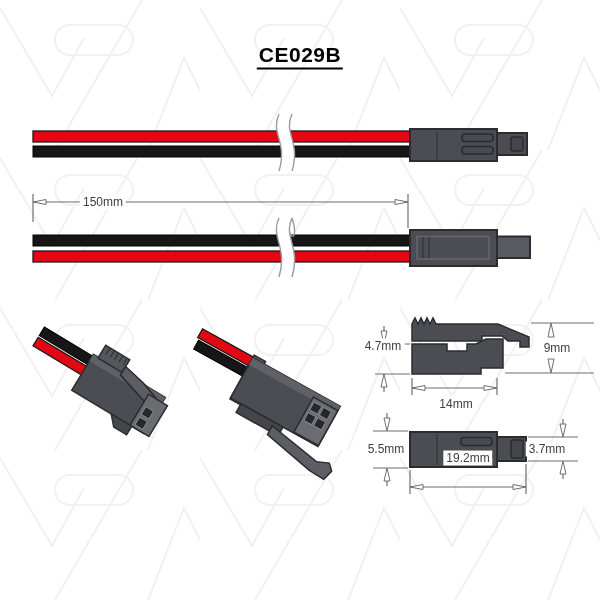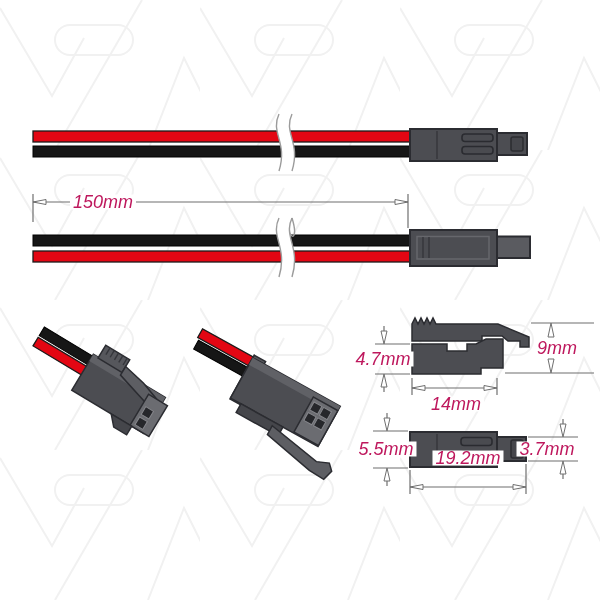--- a/index.html
+++ b/index.html
@@ -8,23 +8,22 @@
     font-family:"Liberation Sans","DejaVu Sans",sans-serif;
   }
   .layer{position:absolute;left:0;top:0;}
   .page-title{
     position:absolute;left:300px;top:56px;transform:translate(-50%,-50%);
     font-size:21px;font-weight:bold;color:#000;letter-spacing:.5px;
     border-bottom:2.5px solid #000;padding:0 2px 1px 2px;white-space:nowrap;
   }
   .dim-label{
     position:absolute;transform:translate(-50%,-50%);
-    font-size:18px;color:#be185d;background:#fff;padding:0 3px;line-height:15px;
+    font-size:12px;color:#404040;background:#fff;padding:0 3px;line-height:15px;
     white-space:nowrap;
-    font-style:italic;
   }
   
   .conn      {fill:var(--connector-gray,#4c4d52);stroke:var(--outline,#2b2c31);stroke-width:2;}
   .conn-thin {fill:var(--connector-gray,#4c4d52);stroke:var(--outline,#2b2c31);stroke-width:1.5;}
   .conn-mid  {fill:#56575c;stroke:var(--outline,#2b2c31);stroke-width:1.5;}
   .conn-dark {fill:#45464b;stroke:var(--outline,#2b2c31);stroke-width:1.5;}
   .conn-light{fill:#6b6c71;stroke:var(--outline,#2b2c31);stroke-width:1.5;}
   .conn-arm  {fill:#5d5e63;stroke:var(--outline,#2b2c31);stroke-width:1.5;}
   .conn-top  {fill:#606166;stroke:none;}
   .slot      {fill:#4a4b50;stroke:#2a2b30;stroke-width:1.6;}
@@ -191,24 +190,25 @@
       <g>
         <line x1="410" y1="470" x2="410" y2="494" class="dimline"></line>
         <line x1="526" y1="464" x2="526" y2="494" class="dimline"></line>
         <line x1="410" y1="487" x2="526" y2="487" class="dimline"></line>
         <polygon class="dimarrow" points="410,487 423,484.5 423,489.5"></polygon>
         <polygon class="dimarrow" points="526,487 513,484.5 513,489.5"></polygon>
       </g>
     </g>
   </svg>
 
+  <div class="page-title">CE029B</div>
 
   <div class="dim-label" style="left:103px;top:202px;">150mm</div>
 
-  <div class="dim-label" style="left:383px;top:359px;">4.7mm</div>
+  <div class="dim-label" style="left:383px;top:346px;">4.7mm</div>
 
   <div class="dim-label" style="left:551px;top:348px;margin-left:6px;">9mm</div>
 
   <div class="dim-label" style="left:456px;top:404px;">14mm</div>
 
   <div class="dim-label" style="left:386px;top:449px;text-align:center;">5.5mm</div>
 
   <div class="dim-label" style="left:547px;top:449px;">3.7mm</div>
 
   <div class="dim-label" style="left:468px;top:458px;">19.2mm</div>

